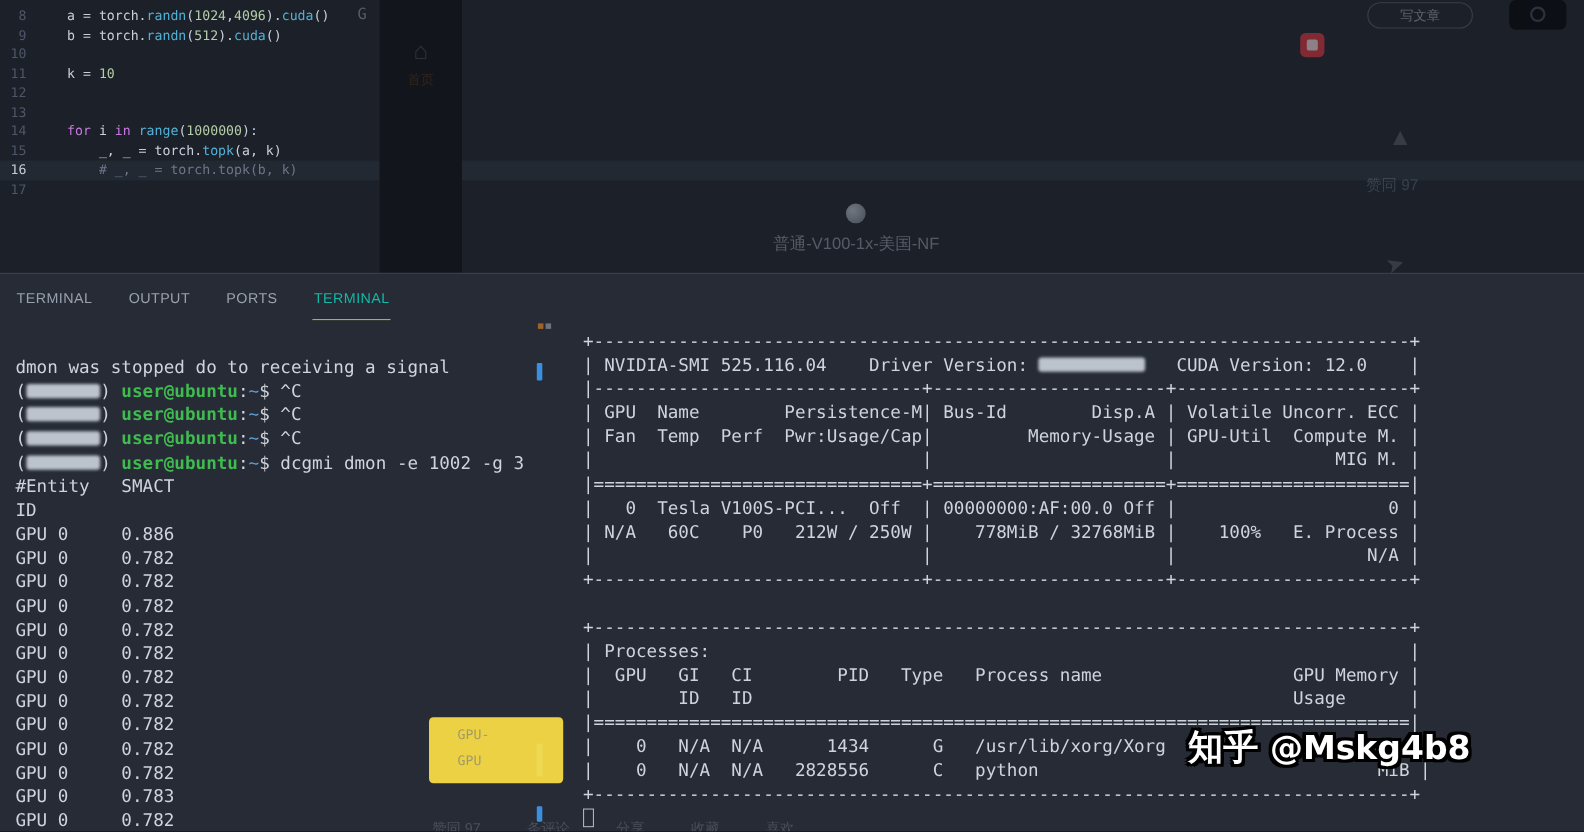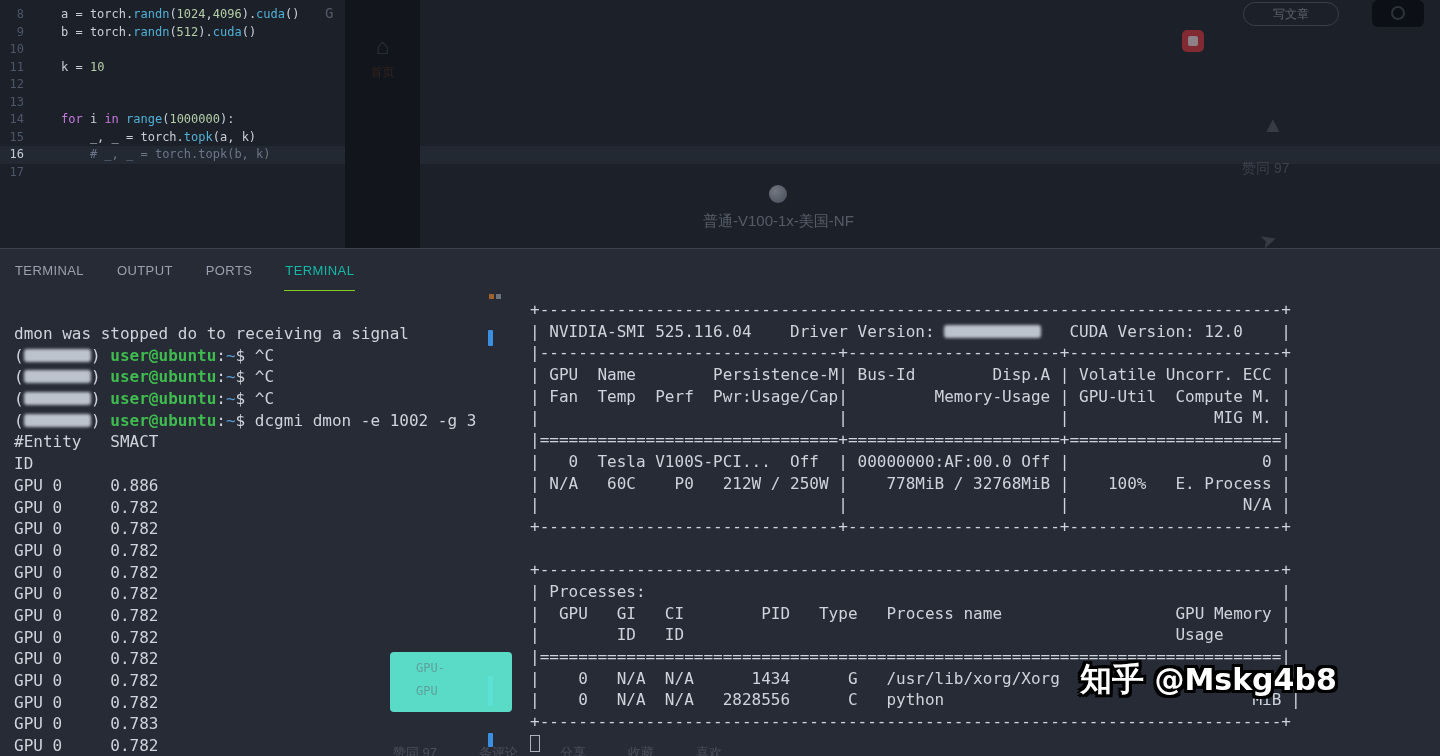--- a/index.html
+++ b/index.html
@@ -61,21 +61,21 @@
   #art-search{left:1372px;top:0;width:52px;height:27px;background:#0b0e13;border-radius:6px;opacity:.9;}
   #art-search i{display:block;width:10px;height:10px;border:2px solid #5a6470;border-radius:50%;
                 margin:6px auto;opacity:.45;}
   #art-listing{left:703px;top:185px;display:flex;align-items:center;gap:9px;opacity:.5;flex-direction:column;}
   #art-listing .logo{width:18px;height:18px;border-radius:50%;
                      background:radial-gradient(circle at 35% 35%, #c6ccd4, #6f7988);}
   #art-listing .txt{color:#8d96a4;font-size:15px;}
   #art-tri{left:1262px;top:112px;color:#aab3bf;opacity:.18;font-size:22px;}
   #art-count{left:1242px;top:160px;color:#9aa3af;opacity:.23;font-size:14px;}
   #art-plane{left:1260px;top:228px;color:#aab3bf;opacity:.18;font-size:20px;transform:rotate(-18deg);}
-  #art-gpubox{left:390px;top:652px;width:122px;height:60px;background:#5eead4;border-radius:4px;opacity:.92;}
+  #art-gpubox{left:390px;top:652px;width:122px;height:60px;background:#fde047;border-radius:4px;opacity:.92;}
   #art-gpubox div{color:#6b7584;opacity:.55;font:12px "DejaVu Sans Mono",monospace;margin:9px 0 0 26px;}
   #art-bottom{left:393px;top:744px;display:flex;gap:42px;opacity:.3;color:#9aa3b0;font-size:13px;}
 
   
   #watermark{position:absolute;left:1080px;top:658px;z-index:50;
      font-family:"DejaVu Sans",sans-serif;font-weight:bold;color:#fff;white-space:nowrap;
      text-shadow:-3px -3px 0 #000,3px -3px 0 #000,-3px 3px 0 #000,3px 3px 0 #000,
                  -3px 0 0 #000,3px 0 0 #000,0 -3px 0 #000,0 3px 0 #000;}
   #watermark .brand{font-size:32px;}
   #watermark .handle{font-size:30px;}

